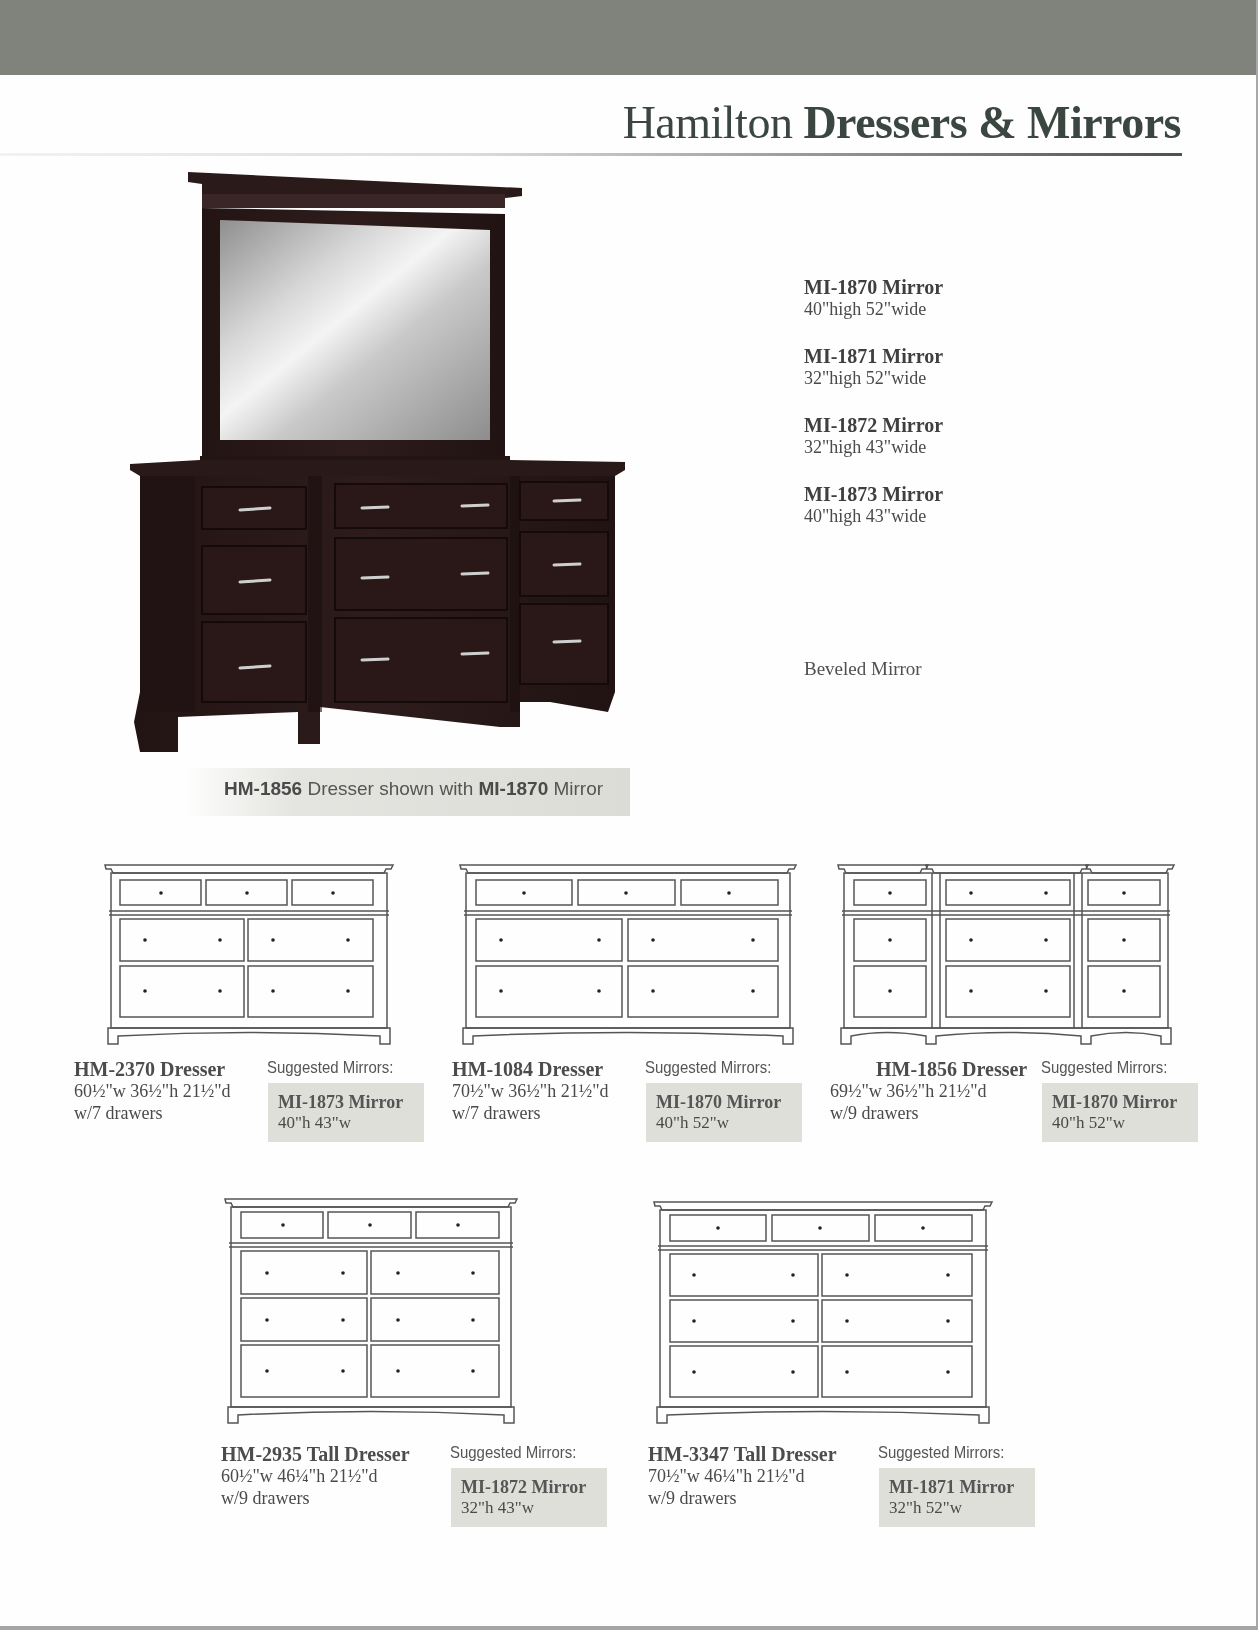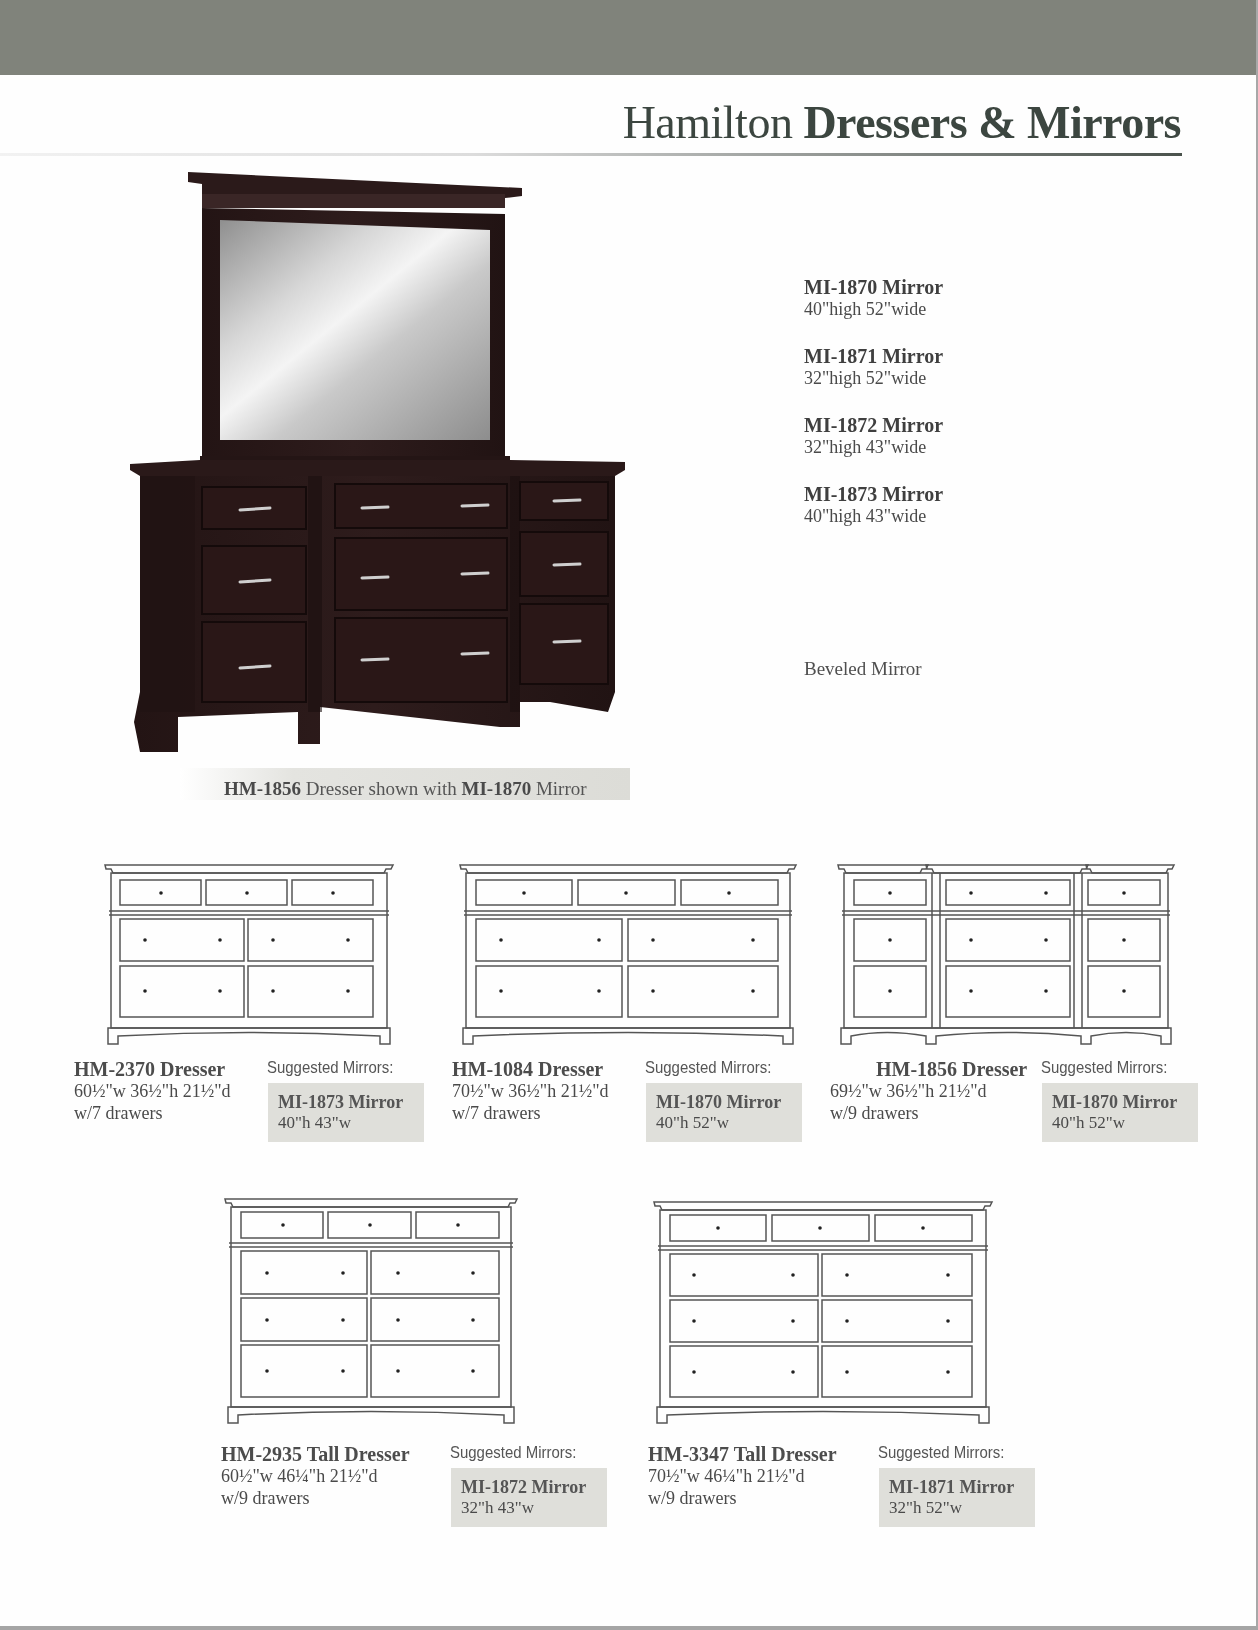--- a/index.html
+++ b/index.html
@@ -10,23 +10,23 @@
   .top-band { position: absolute; left: 0; top: 0; width: 1256px; height: 75px; background: #80837b; }
   .title { position: absolute; right: 75px; top: 96px; font-family: "Liberation Serif", "DejaVu Serif", serif;
            font-size: 46px; color: #3c4640; letter-spacing: -0.5px; white-space: nowrap; }
   .title .light { font-weight: normal; }
   .title .bold { font-weight: bold; }
   .title-rule { position: absolute; left: 0; top: 153px; width: 1182px; height: 3px;
                 background: linear-gradient(to right, #f2f2f2 0%, #dcdcdc 40%, #4a524c 100%); }
 
   
   .hero { position: absolute; left: 130px; top: 172px; width: 530px; height: 620px; }
-  .caption { position: absolute; left: 180px; top: 768px; width: 450px; height: 32px;
+  .caption { position: absolute; left: 180px; top: 768px; width: 450px; height: 48px;
              background: linear-gradient(to right, #ffffff 0%, #e4e4e0 25%, #dcdcd7 100%);
-             font-family: Liberation Serif, serif; font-size: 19px; color: #555; padding: 10px 0 0 44px; white-space: nowrap; }
+             font-family: Liberation Sans, sans-serif; font-size: 19px; color: #555; padding: 10px 0 0 44px; white-space: nowrap; }
   .caption b { color: #4a4a4a; }
 
   
   .mirror-list { position: absolute; left: 804px; top: 276px; font-family: "Liberation Serif", serif; }
   .mirror-item { height: 69px; }
   .mirror-name { font-weight: bold; font-size: 20px; color: #3f3f3f; line-height: 22px; }
   .mirror-size { font-size: 18px; color: #4a4a4a; line-height: 22px; }
   .beveled { position: absolute; left: 804px; top: 646px; font-family: "Liberation Serif", serif; font-size: 19px; color: #4f4f4f; margin-top: 12px; }
   .sketch { position: absolute; }
   .p-name { position: absolute; font-family: "Liberation Serif", serif; font-weight: bold; font-size: 20px; color: #4c4c4c; white-space: nowrap; }

